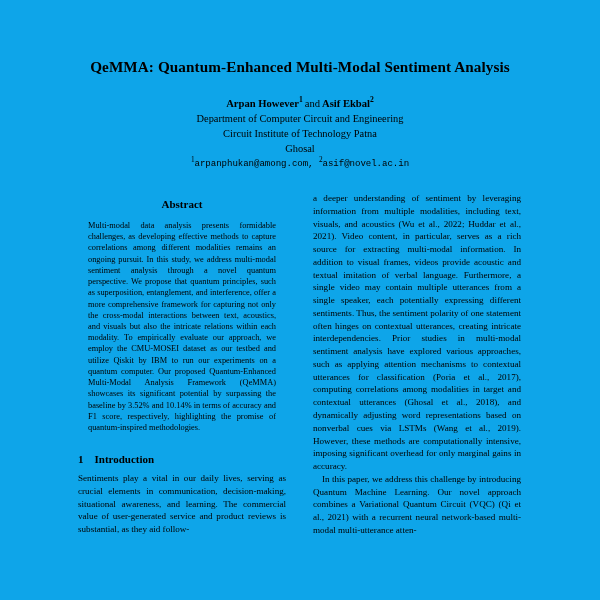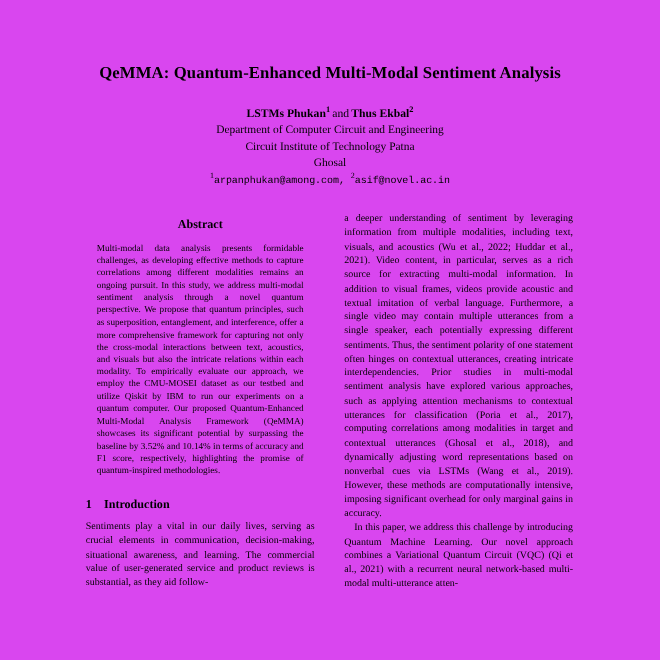--- a/index.html
+++ b/index.html
@@ -12,21 +12,21 @@
     height: 600px;
     overflow: hidden;
     font-family: "Liberation Serif", "DejaVu Serif", serif;
     color: #000000;
   }
 
   .page {
     position: relative;
     width: 600px;
     height: 600px;
-    background: #d946ef;
+    background: #0ea5e9;
     overflow: hidden;
   }
 
   
   .title-block {
     padding-top: 58px;
     text-align: center;
   }
   .paper-title {
     font-size: 15.2px;
@@ -128,21 +128,21 @@
 </head>
 <body>
 
 <div class="page">
 
   <div class="title-block">
     <h1 class="paper-title">QeMMA: Quantum-Enhanced Multi-Modal Sentiment Analysis</h1>
 
     <div class="authors">
       <div class="author-names">
-        <span>LSTMs Phukan</span><sup>1</sup><span class="sep">and</span><span>Thus Ekbal</span><sup>2</sup>
+        <span>Arpan However</span><sup>1</sup><span class="sep">and</span><span>Asif Ekbal</span><sup>2</sup>
       </div>
       <div class="affil-line">Department of Computer Circuit and Engineering</div>
       <div class="affil-line">Circuit Institute of Technology Patna</div>
       <div class="affil-line">Ghosal</div>
       <div class="email-line"><sup>1</sup><span>arpanphukan@among.com,</span> <sup>2</sup><span>asif@novel.ac.in</span></div>
     </div>
   </div>
 
   <div class="columns">
 

